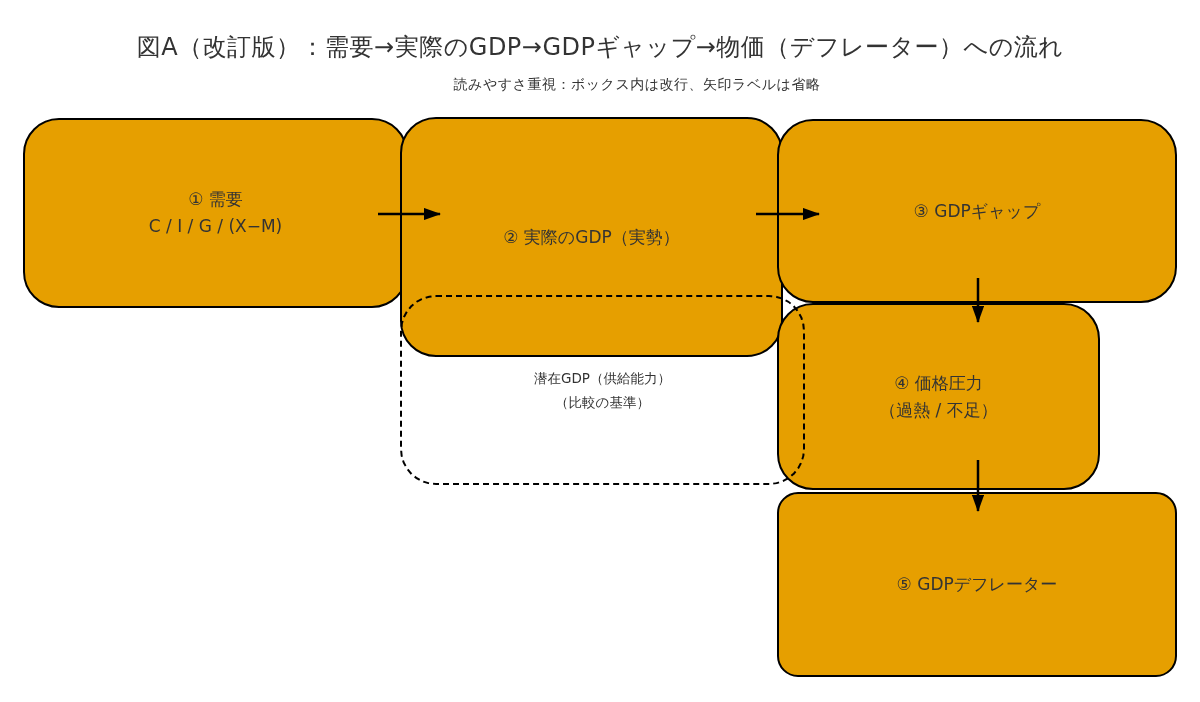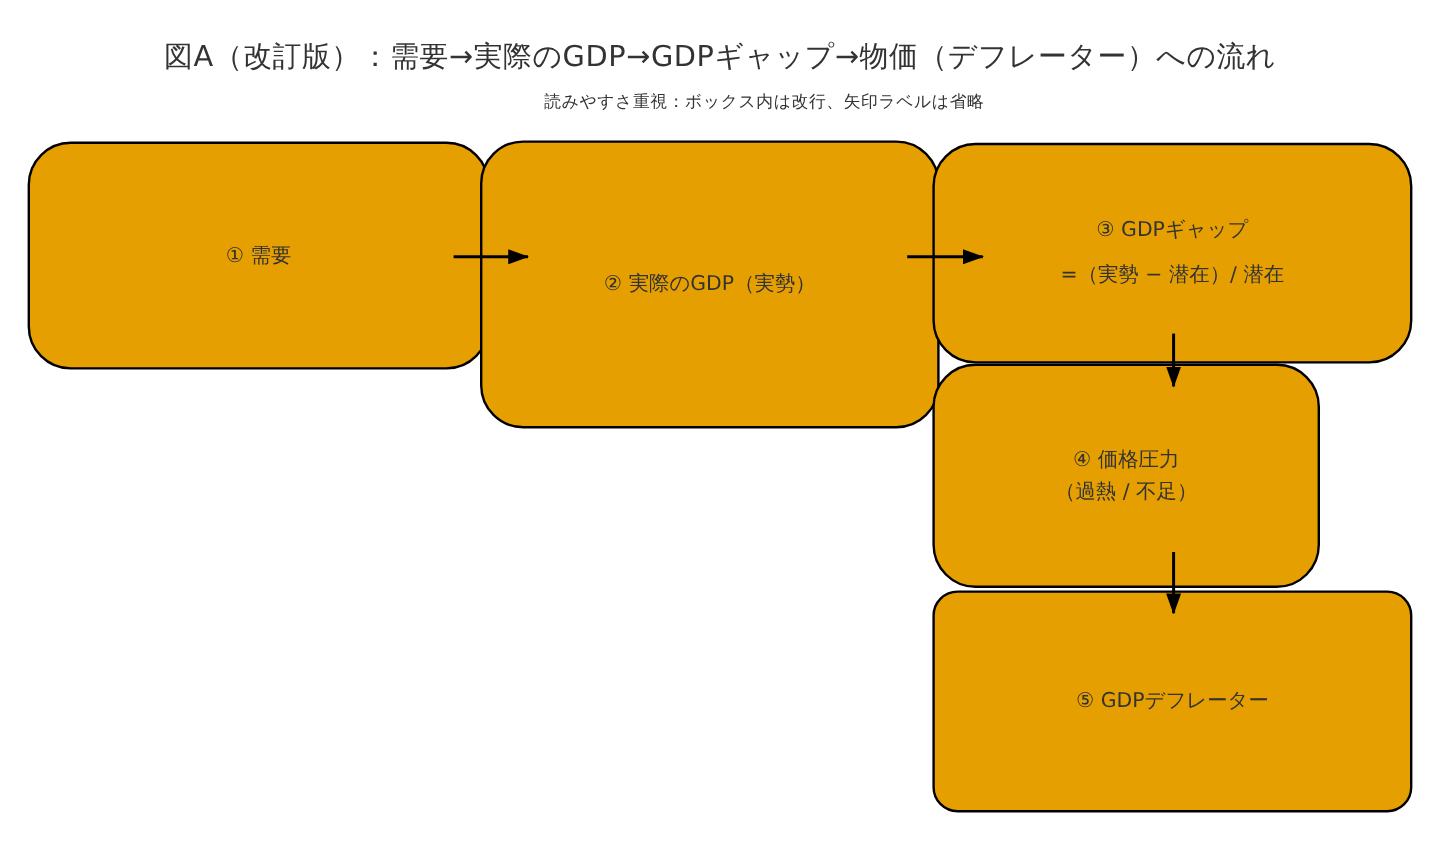--- a/index.html
+++ b/index.html
@@ -87,40 +87,44 @@
 </head>
 <body>
 
 <div class="canvas">
 
   <div class="title">図A（改訂版）：需要→実際のGDP→GDPギャップ→物価（デフレーター）への流れ</div>
   <div class="subtitle">読みやすさ重視：ボックス内は改行、矢印ラベルは省略</div>
 
   <div class="box solid" id="box-demand">
     <div class="line">① 需要</div>
+    <div class="line">C / I / G / (X−M)</div>
   </div>
 
   <div class="box solid" id="box-actual-gdp">
     <div class="line">② 実際のGDP（実勢）</div>
   </div>
 
   <div class="box solid" id="box-gdp-gap">
     <div class="line">③ GDPギャップ</div>
-    <div class="line">=（実勢 − 潜在）/ 潜在</div>
   </div>
 
   <div class="box solid" id="box-price-pressure">
     <div class="line">④ 価格圧力</div>
     <div class="line">（過熱 / 不足）</div>
   </div>
 
   <div class="box solid" id="box-gdp-deflator">
     <div class="line">⑤ GDPデフレーター</div>
   </div>
 
+  <div class="box dashed" id="box-potential-gdp">
+    <div class="line">潜在GDP（供給能力）</div>
+    <div class="line">（比較の基準）</div>
+  </div>
 
   <svg class="arrows" viewBox="0 0 1200 702" xmlns="http://www.w3.org/2000/svg">
     <defs>
       <marker id="ah" markerWidth="7" markerHeight="5" refX="6.6" refY="2.5" orient="auto" markerUnits="strokeWidth">
         <path d="M0,0 L7,2.5 L0,5 Z" fill="#000000"></path>
       </marker>
     </defs>
     <line x1="378" y1="214" x2="440" y2="214" stroke="#000000" stroke-width="2.5" marker-end="url(#ah)"></line>
     <line x1="756" y1="214" x2="819" y2="214" stroke="#000000" stroke-width="2.5" marker-end="url(#ah)"></line>
     <line x1="978" y1="278" x2="978" y2="322" stroke="#000000" stroke-width="2.5" marker-end="url(#ah)"></line>

